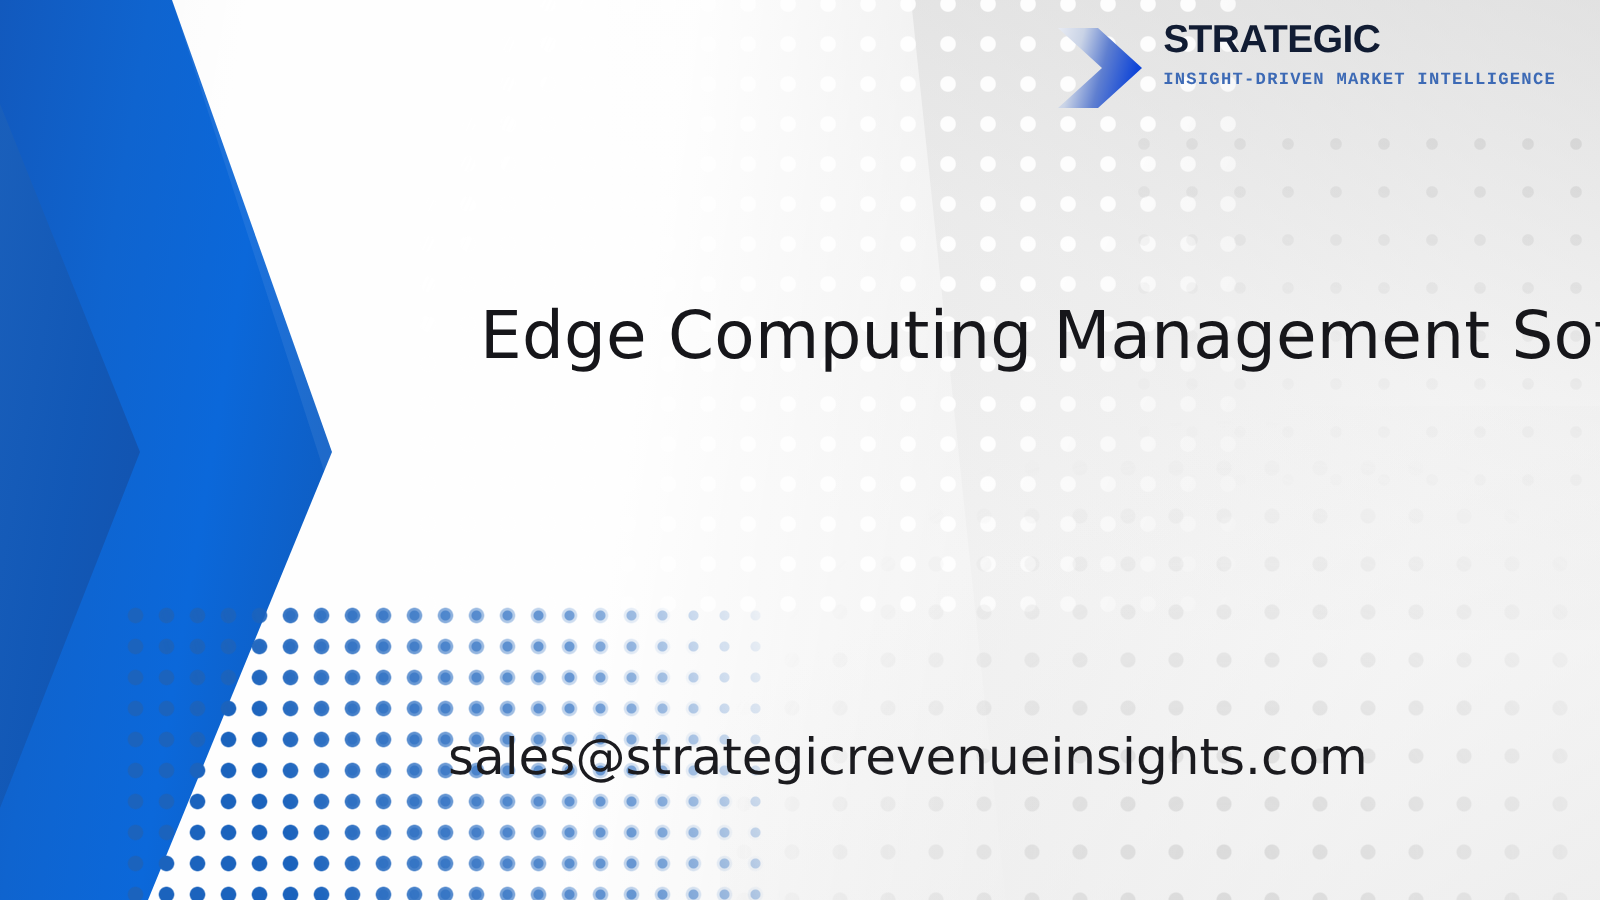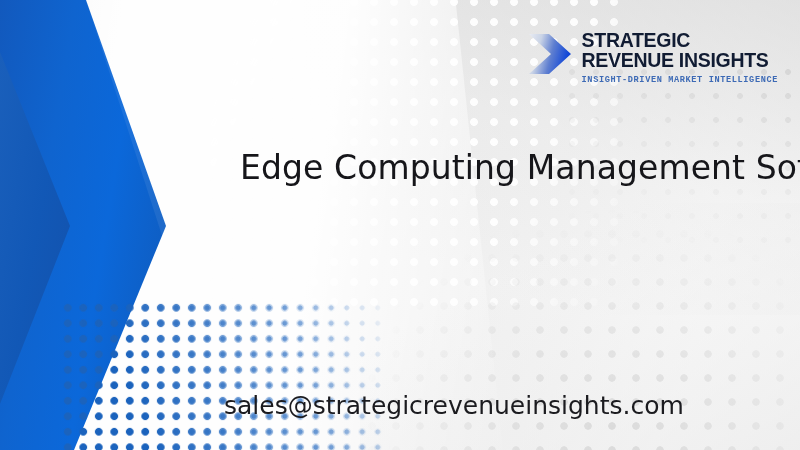--- a/index.html
+++ b/index.html
@@ -93,26 +93,25 @@
     white-space:nowrap;
     line-height:1.25;
   }
   .email{
     position:absolute;left:224px;top:364px;
     font-size:25px;
     font-weight:400;
     color:#1b1b1f;
     white-space:nowrap;
     letter-spacing:0px;
-    margin-top:27px;
   }
 
   
   .logo{
-    position:absolute;right:22px;top:30px;
+    position:absolute;right:22px;top:10px;
     display:flex;align-items:flex-start;gap:9px;
   }
   .logo-mark{width:46px;height:44px;flex:0 0 auto;margin-top:2px;}
   .logo-text{display:flex;flex-direction:column;}
   .logo-l1,.logo-l2{
     font-family:"Liberation Sans", sans-serif;
     font-weight:700;
     font-size:19.5px;
     line-height:20px;
     color:#111c33;
@@ -182,18 +181,17 @@
             <stop offset="30%" stop-color="#c9d3e6"></stop>
             <stop offset="62%" stop-color="#5f7fd0"></stop>
             <stop offset="100%" stop-color="#1046d8"></stop>
           </linearGradient>
         </defs>
         <path d="M2,2 L22,2 L44,22 L22,42 L2,42 L24,22 Z" fill="url(#markGrad)"></path>
       </svg>
     </span>
     <span class="logo-text">
       <span class="logo-l1">STRATEGIC</span>
-      <span class="logo-l2">REVENUE INSIGHTS</span>
       <span class="logo-tag">INSIGHT-DRIVEN MARKET INTELLIGENCE</span>
     </span>
   </div>
 
 </div>
 
 </body></html>

